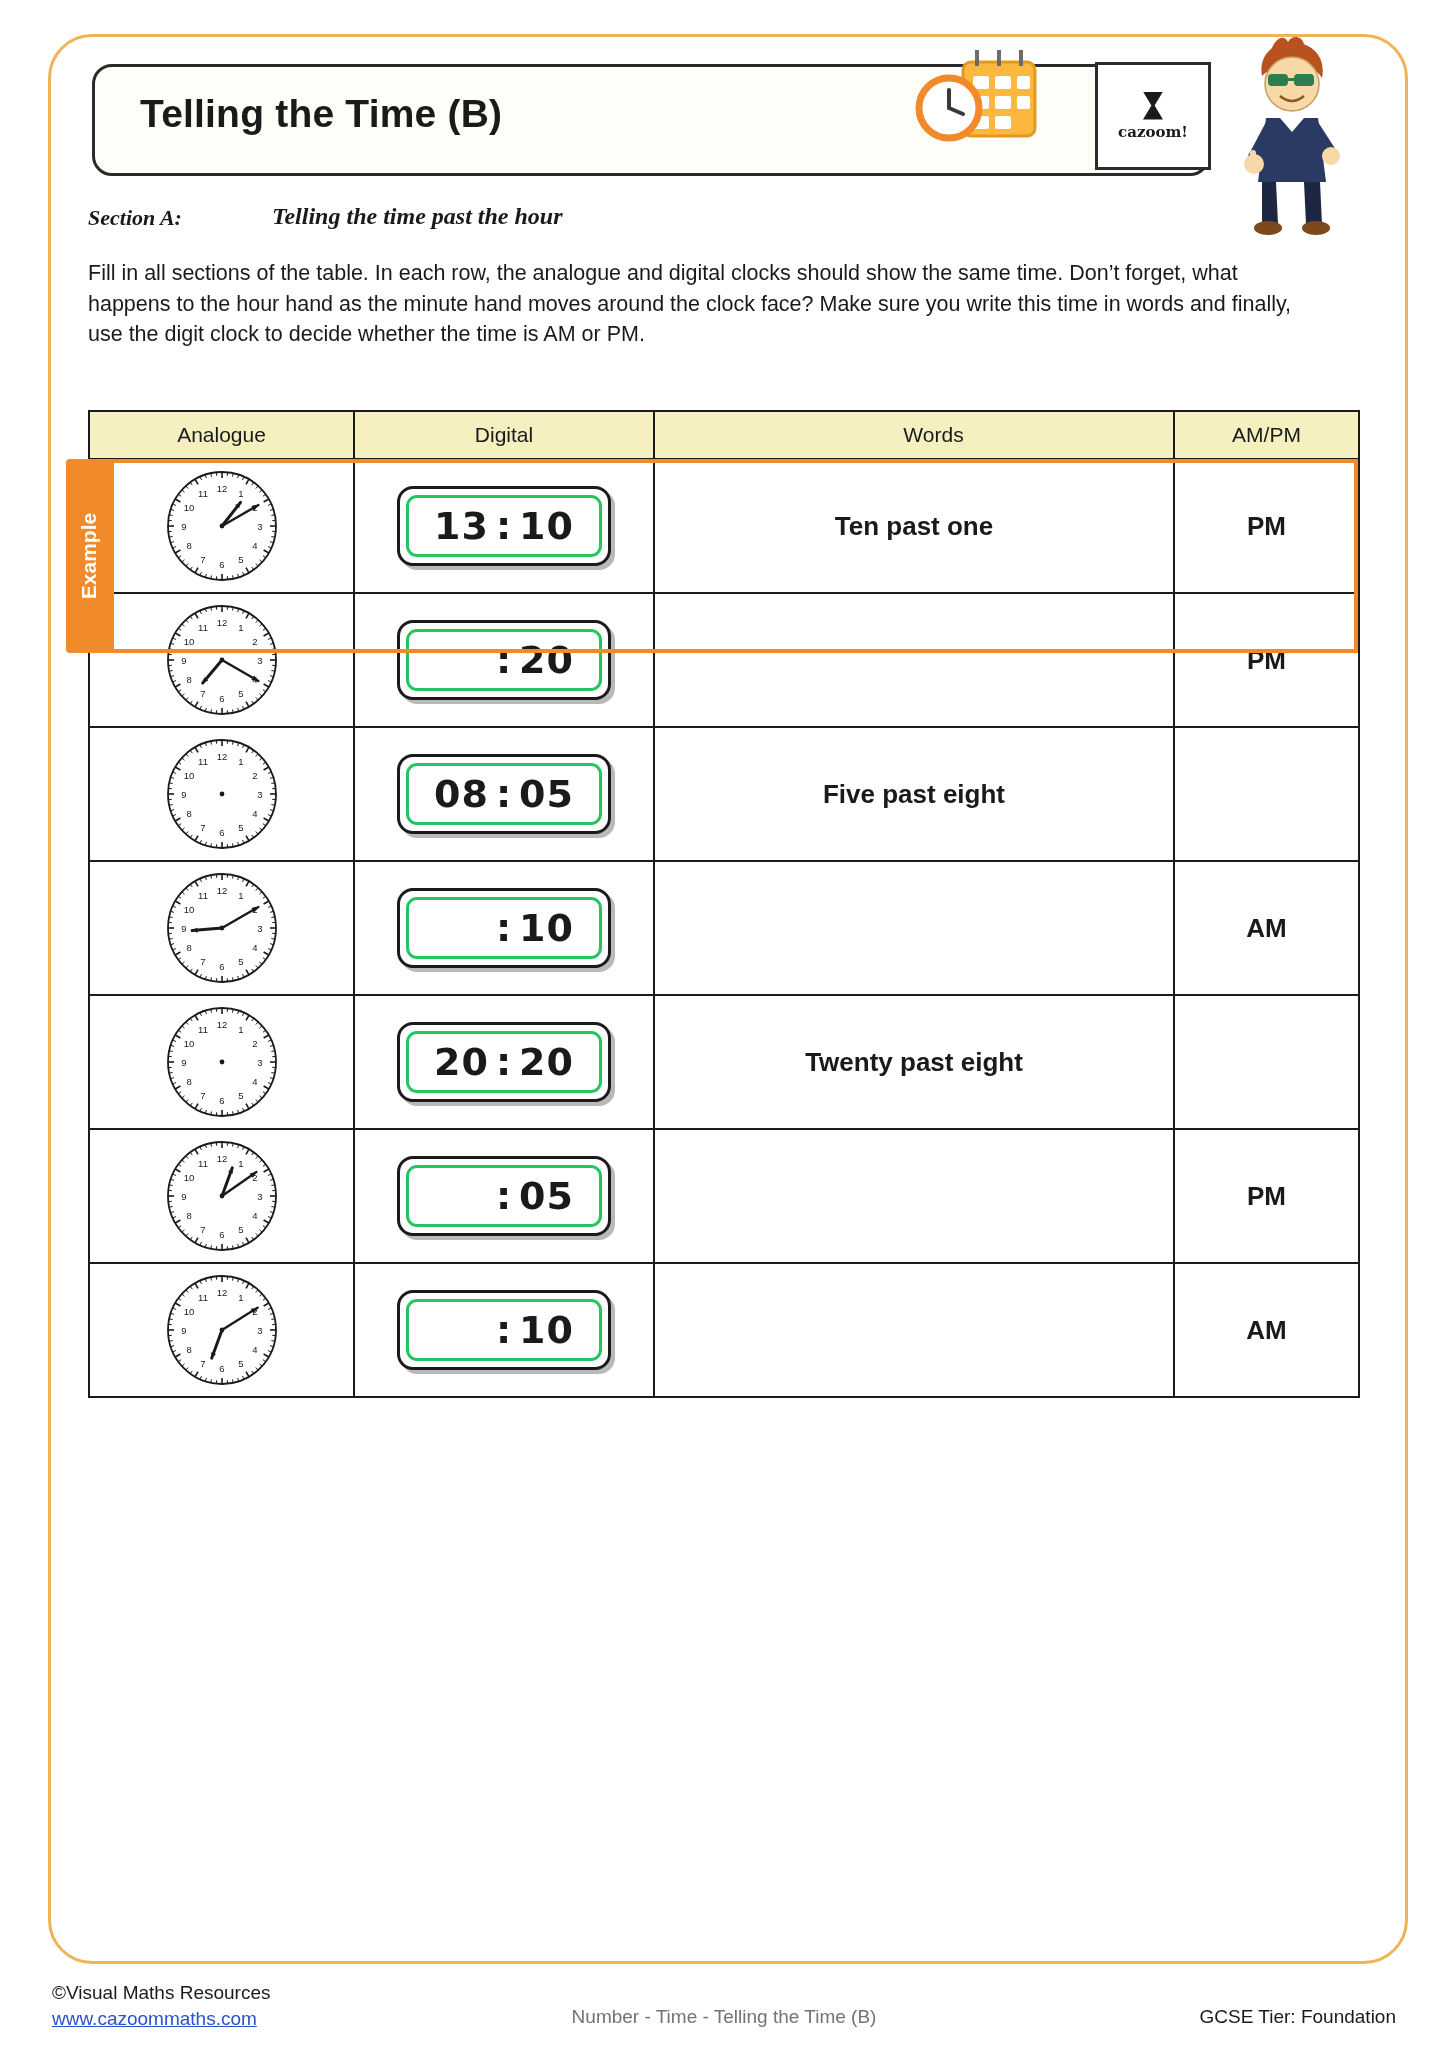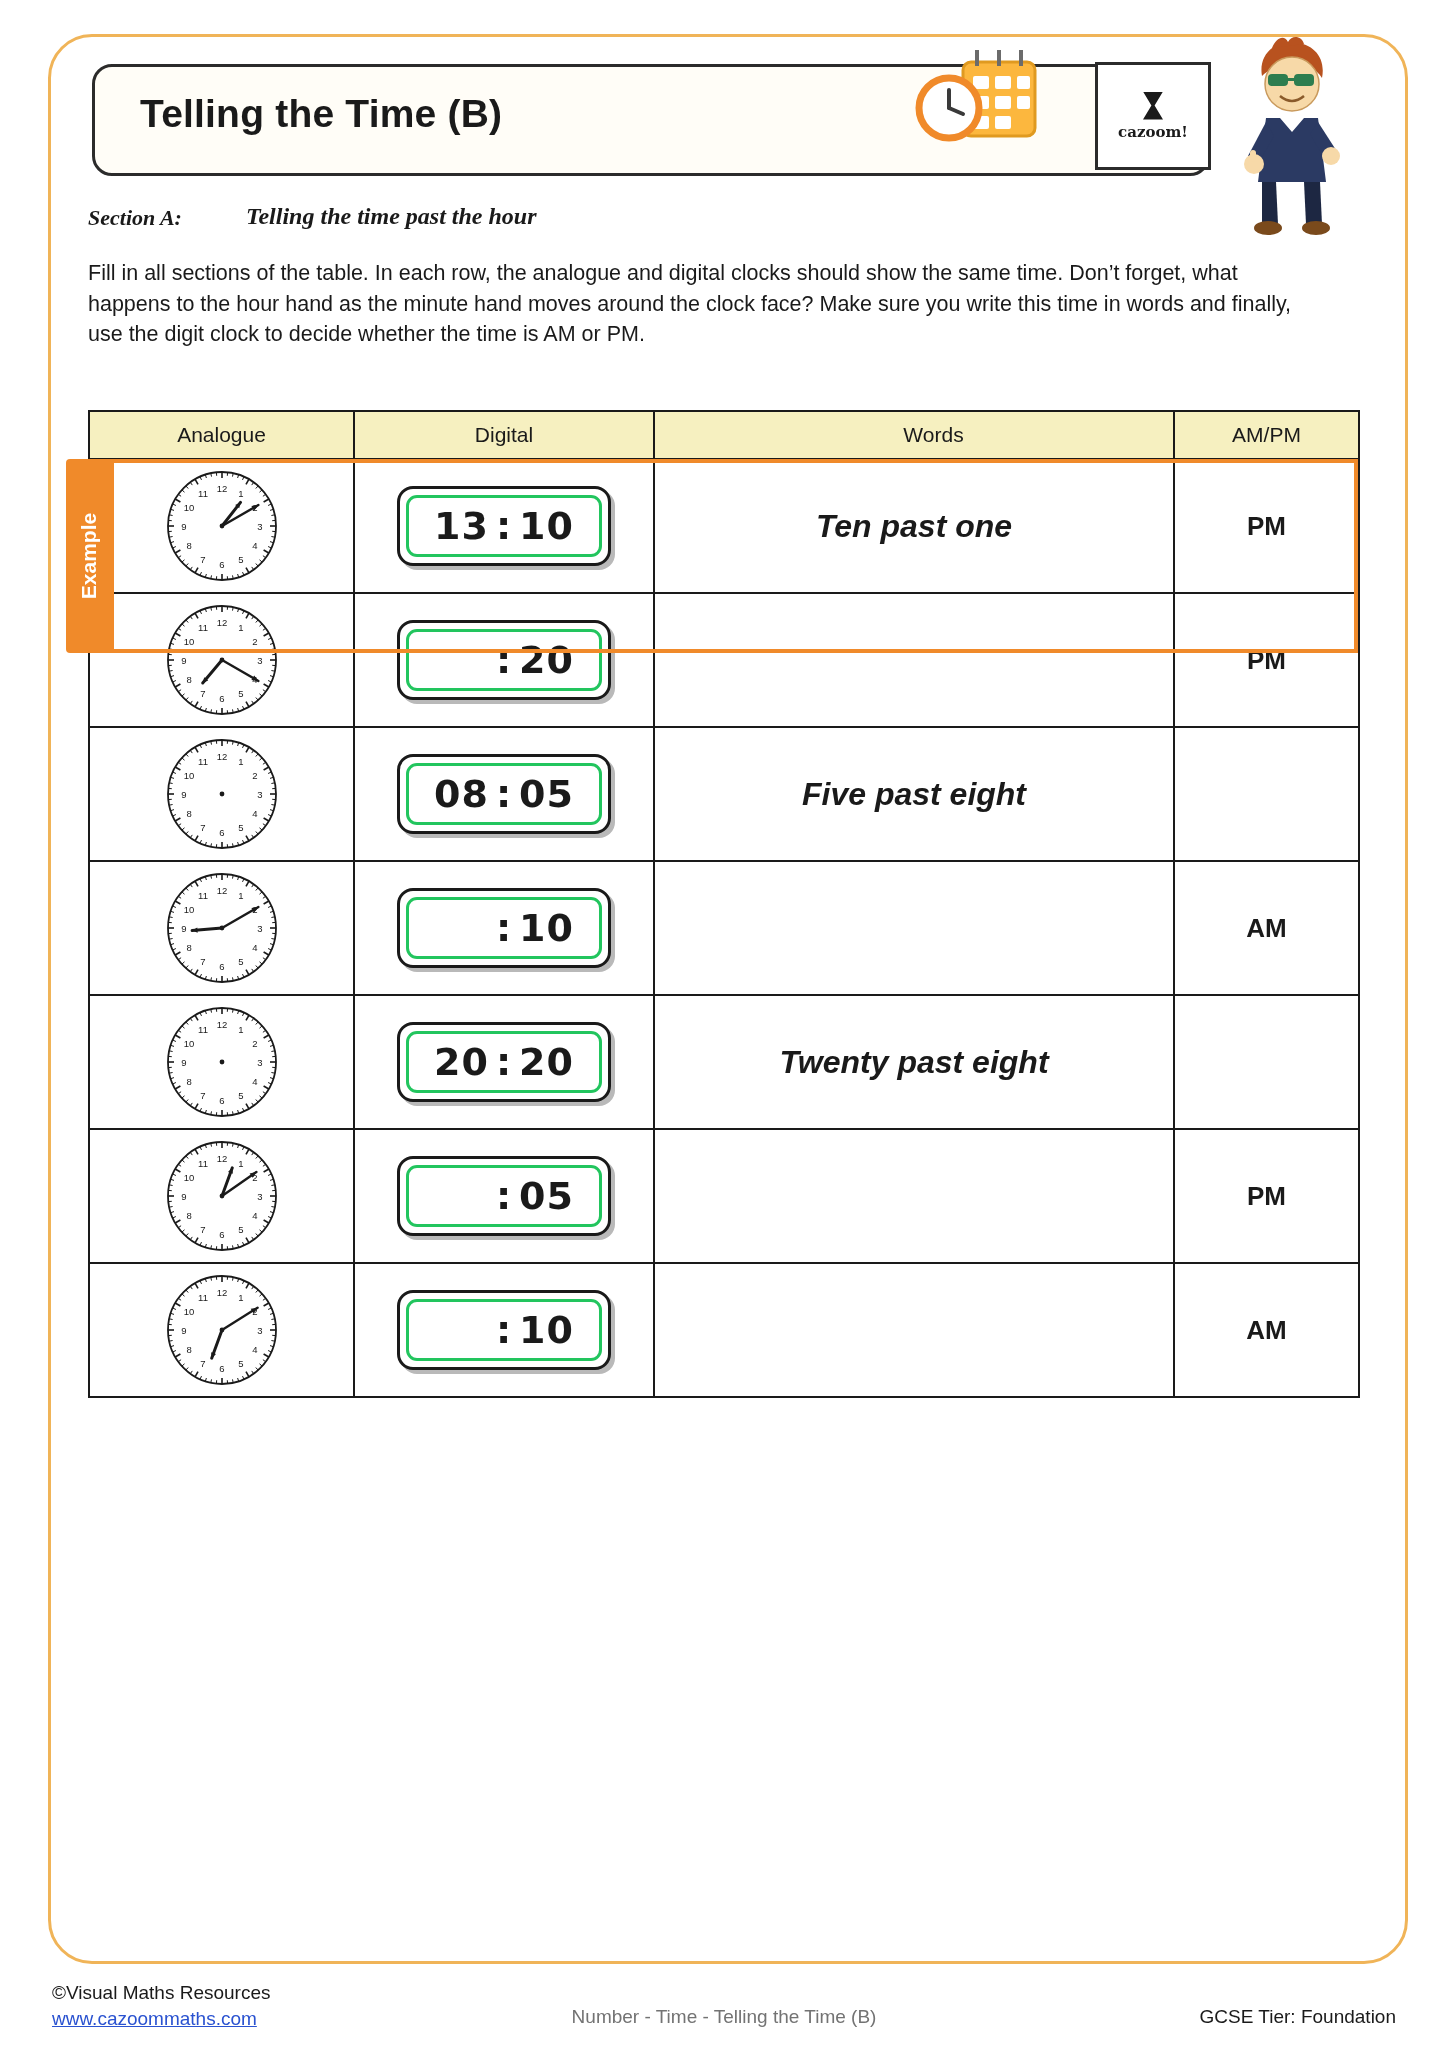--- a/index.html
+++ b/index.html
@@ -73,21 +73,21 @@
     position: absolute;
     left: 88px; top: 205px;
     font-family: "Liberation Serif", serif;
     font-weight: bold;
     font-style: italic;
     font-size: 22px;
     color: #1a1a1a;
   }
   .section-title {
     position: absolute;
-    left: 246px; top: 203px;
+    left: 272px; top: 203px;
     font-family: "Liberation Serif", serif;
     font-weight: bold;
     font-style: italic;
     font-size: 24px;
     color: #1a1a1a;
   }
   .instructions {
     position: absolute;
     left: 88px; top: 258px;
     width: 1230px;
@@ -118,21 +118,21 @@
     height: 134px;
     vertical-align: middle;
     text-align: center;
     background: #ffffff;
   }
   .col-analogue { width: 265px; }
   .col-digital  { width: 300px; }
   .col-words    { width: 520px; padding-left: 40px; }
   .col-ampm     { width: 185px; }
 
-  .words-cell { font-size: 32px; font-weight: bold; color: #1a1a1a; font-style: italic; }
+  .words-cell { font-size: 26px; font-weight: bold; color: #1a1a1a; }
   .ampm-cell  { font-size: 26px; font-weight: bold; color: #1a1a1a; }
 
   
   .example-tab {
     position: absolute;
     left: 66px; top: 459px;
     width: 46px; height: 194px;
     background: #f08a2a;
     border-radius: 4px 0 0 4px;
   }

